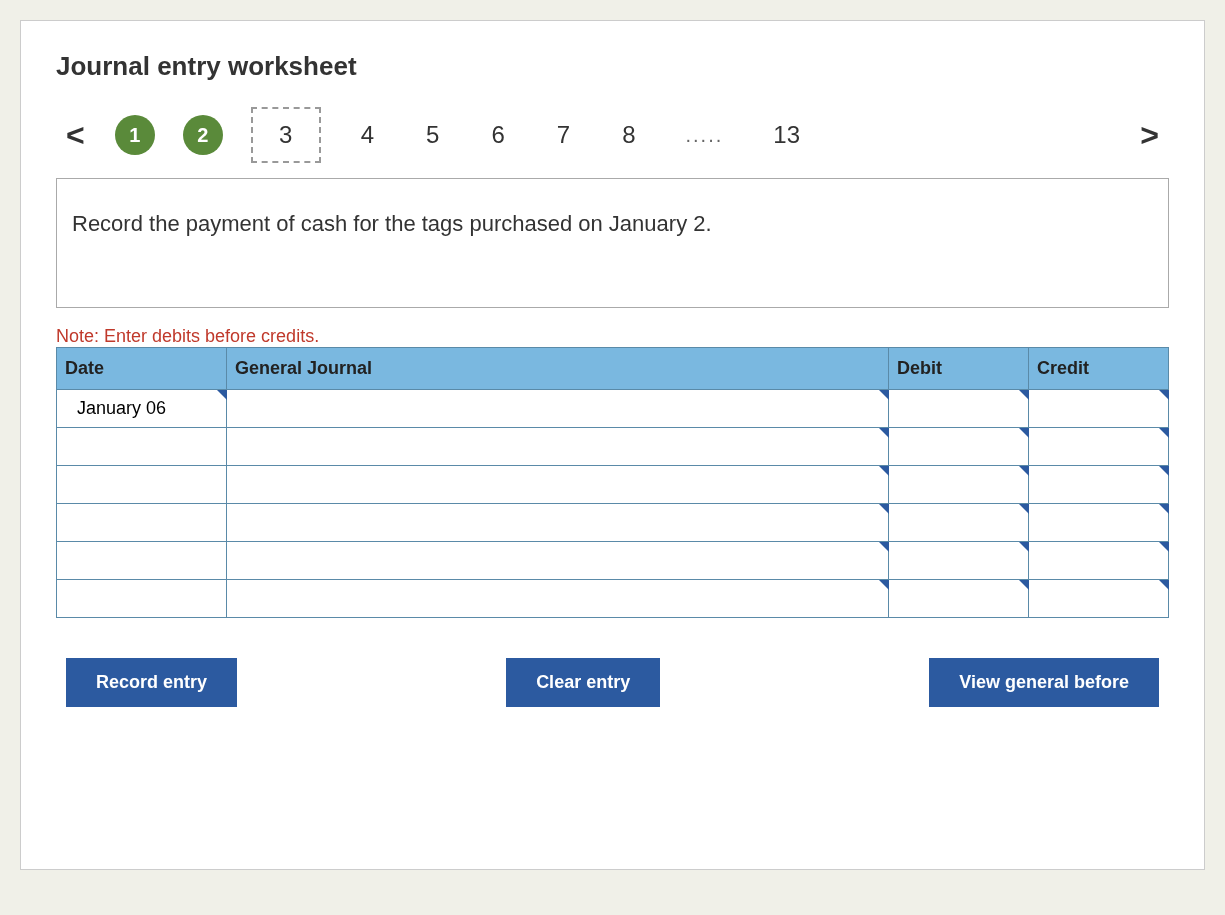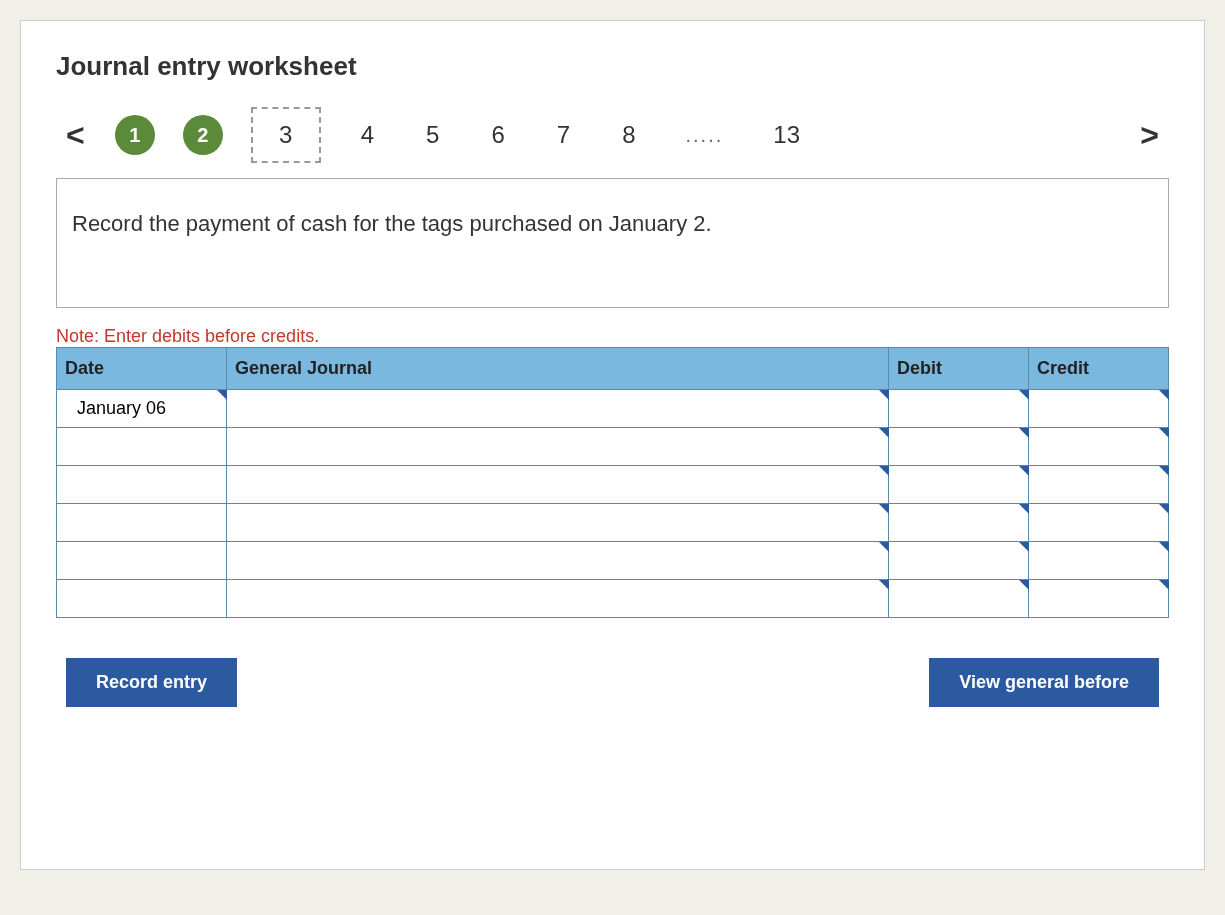--- a/index.html
+++ b/index.html
@@ -223,16 +223,17 @@
         <td></td>
         <td class="cell-dropdown"></td>
         <td class="cell-dropdown"></td>
         <td class="cell-dropdown"></td>
       </tr>
     </tbody>
   </table>
 
   <div class="action-row">
     <button class="btn">Record entry</button>
+    <button class="btn">Clear entry</button>
     <button class="btn">View general before</button>
   </div>
 
 </div>
 
 </body></html>

